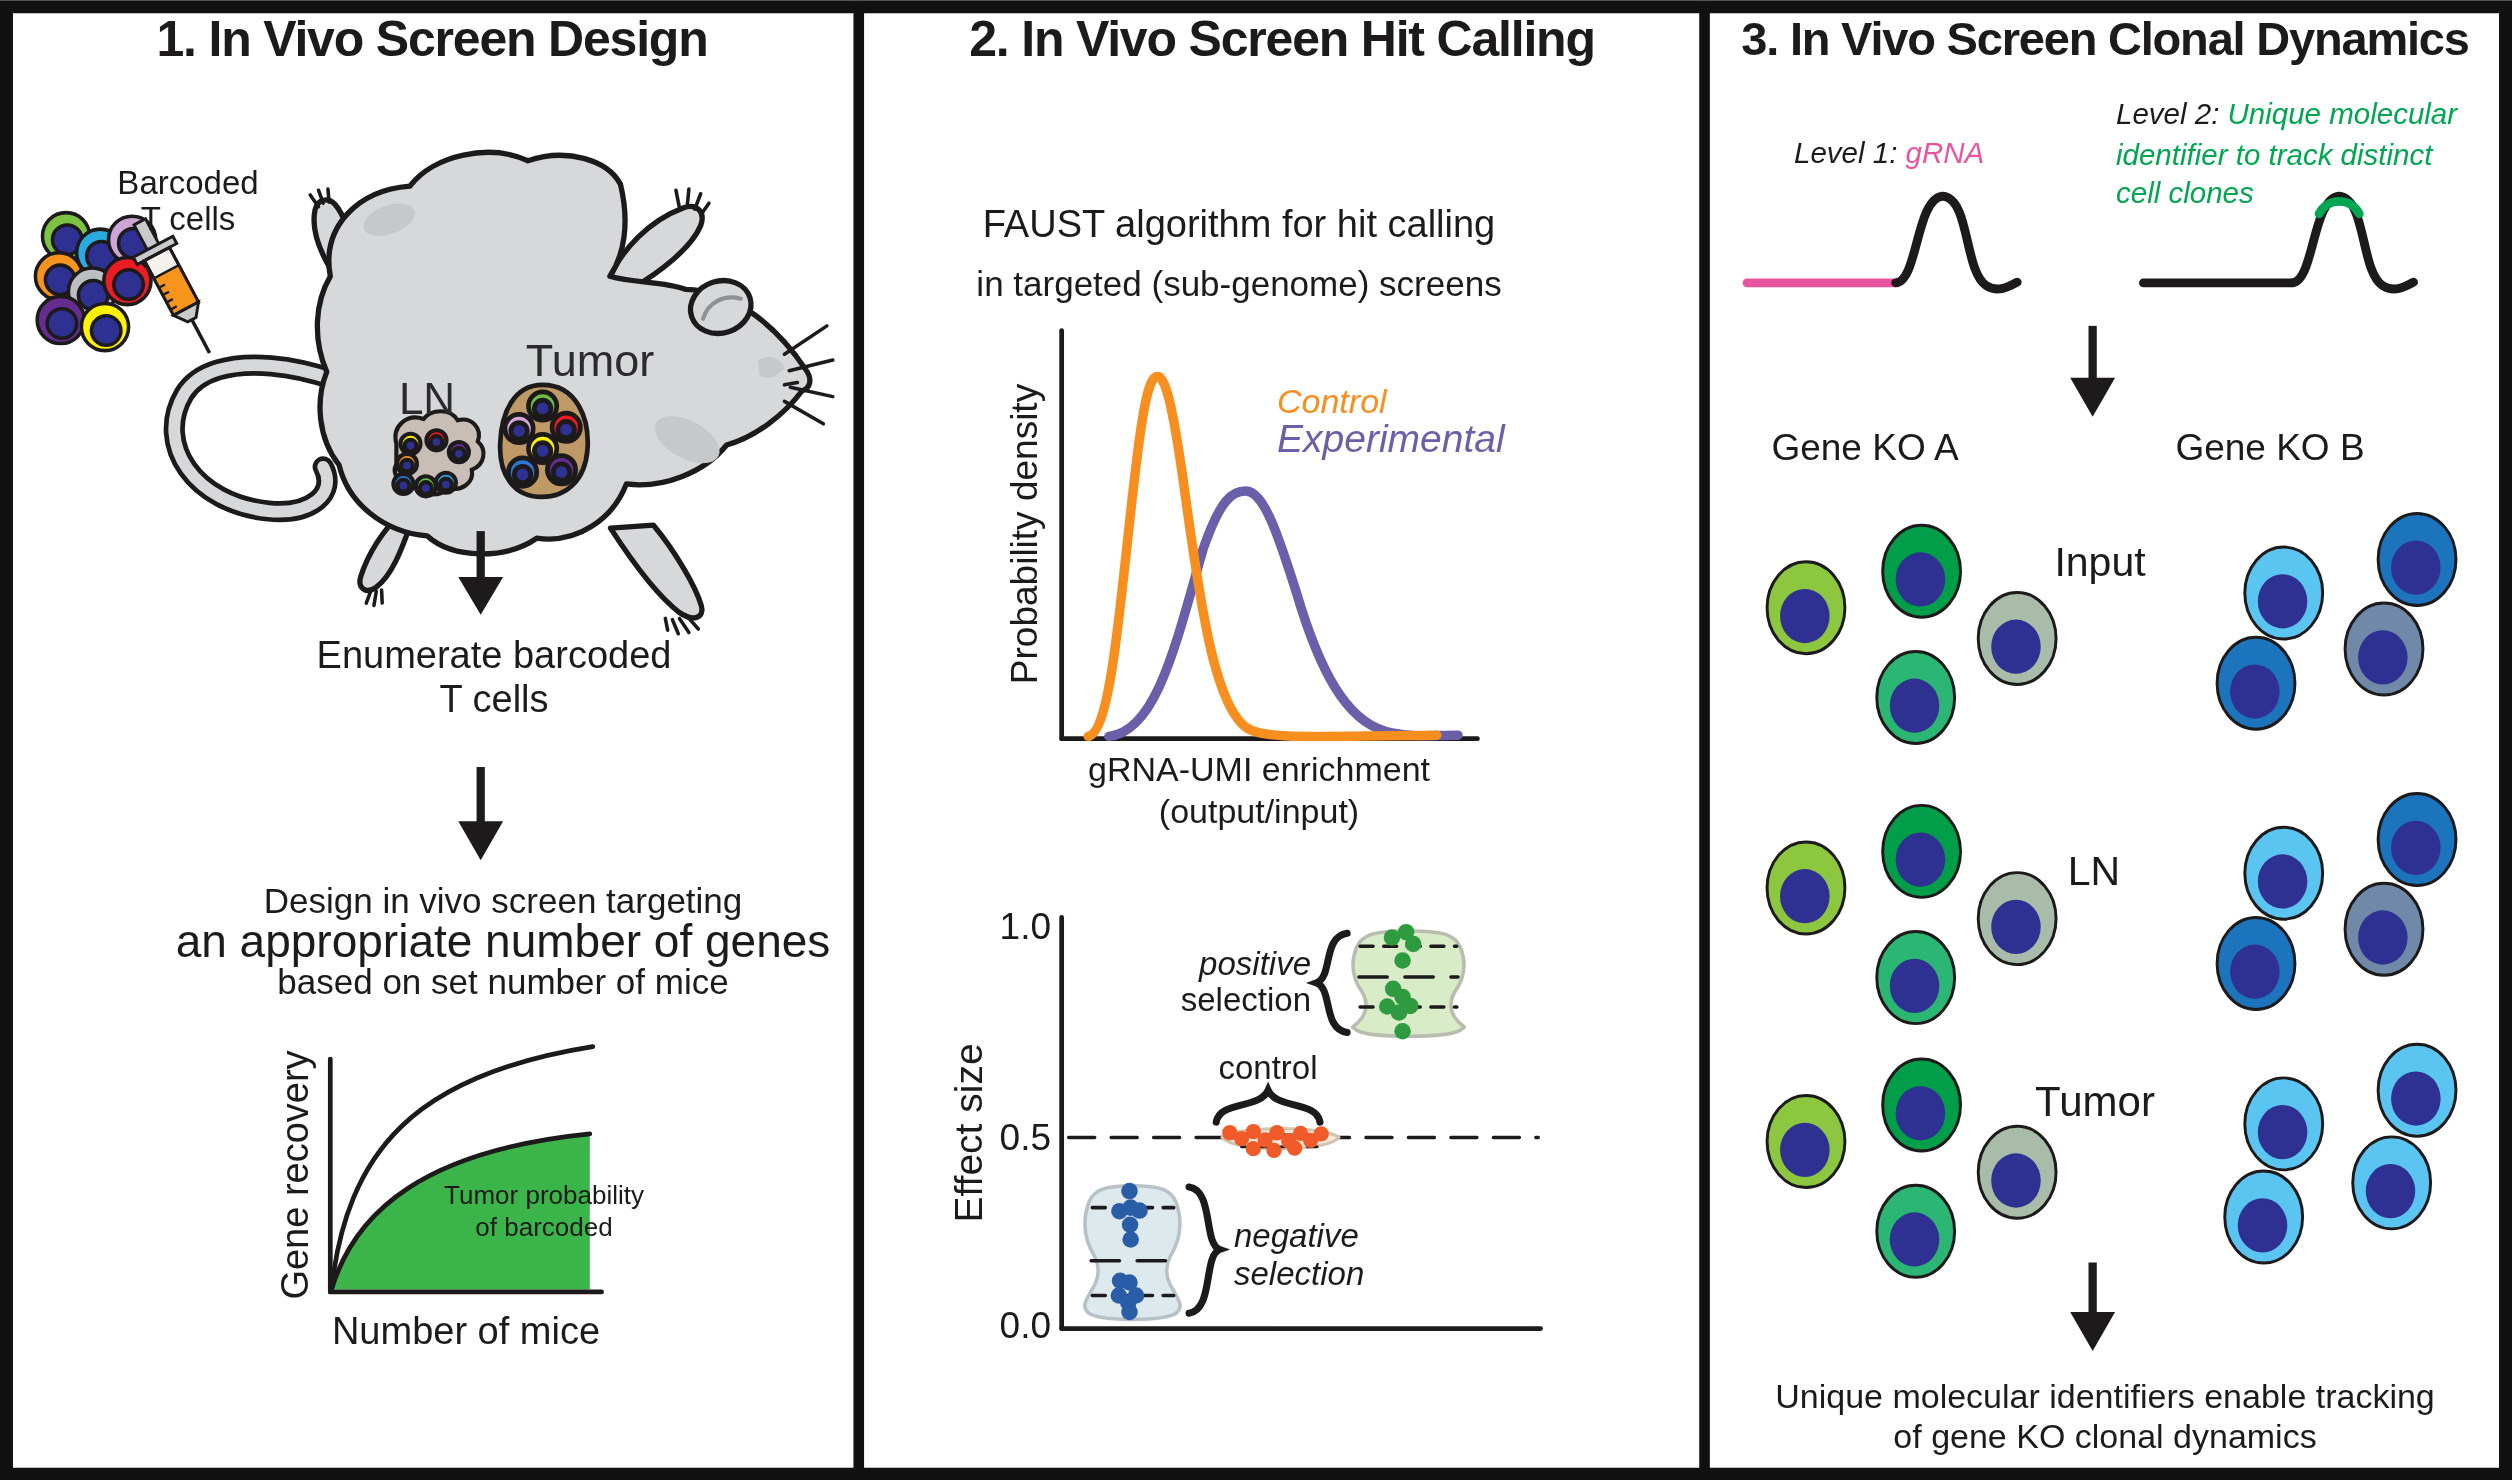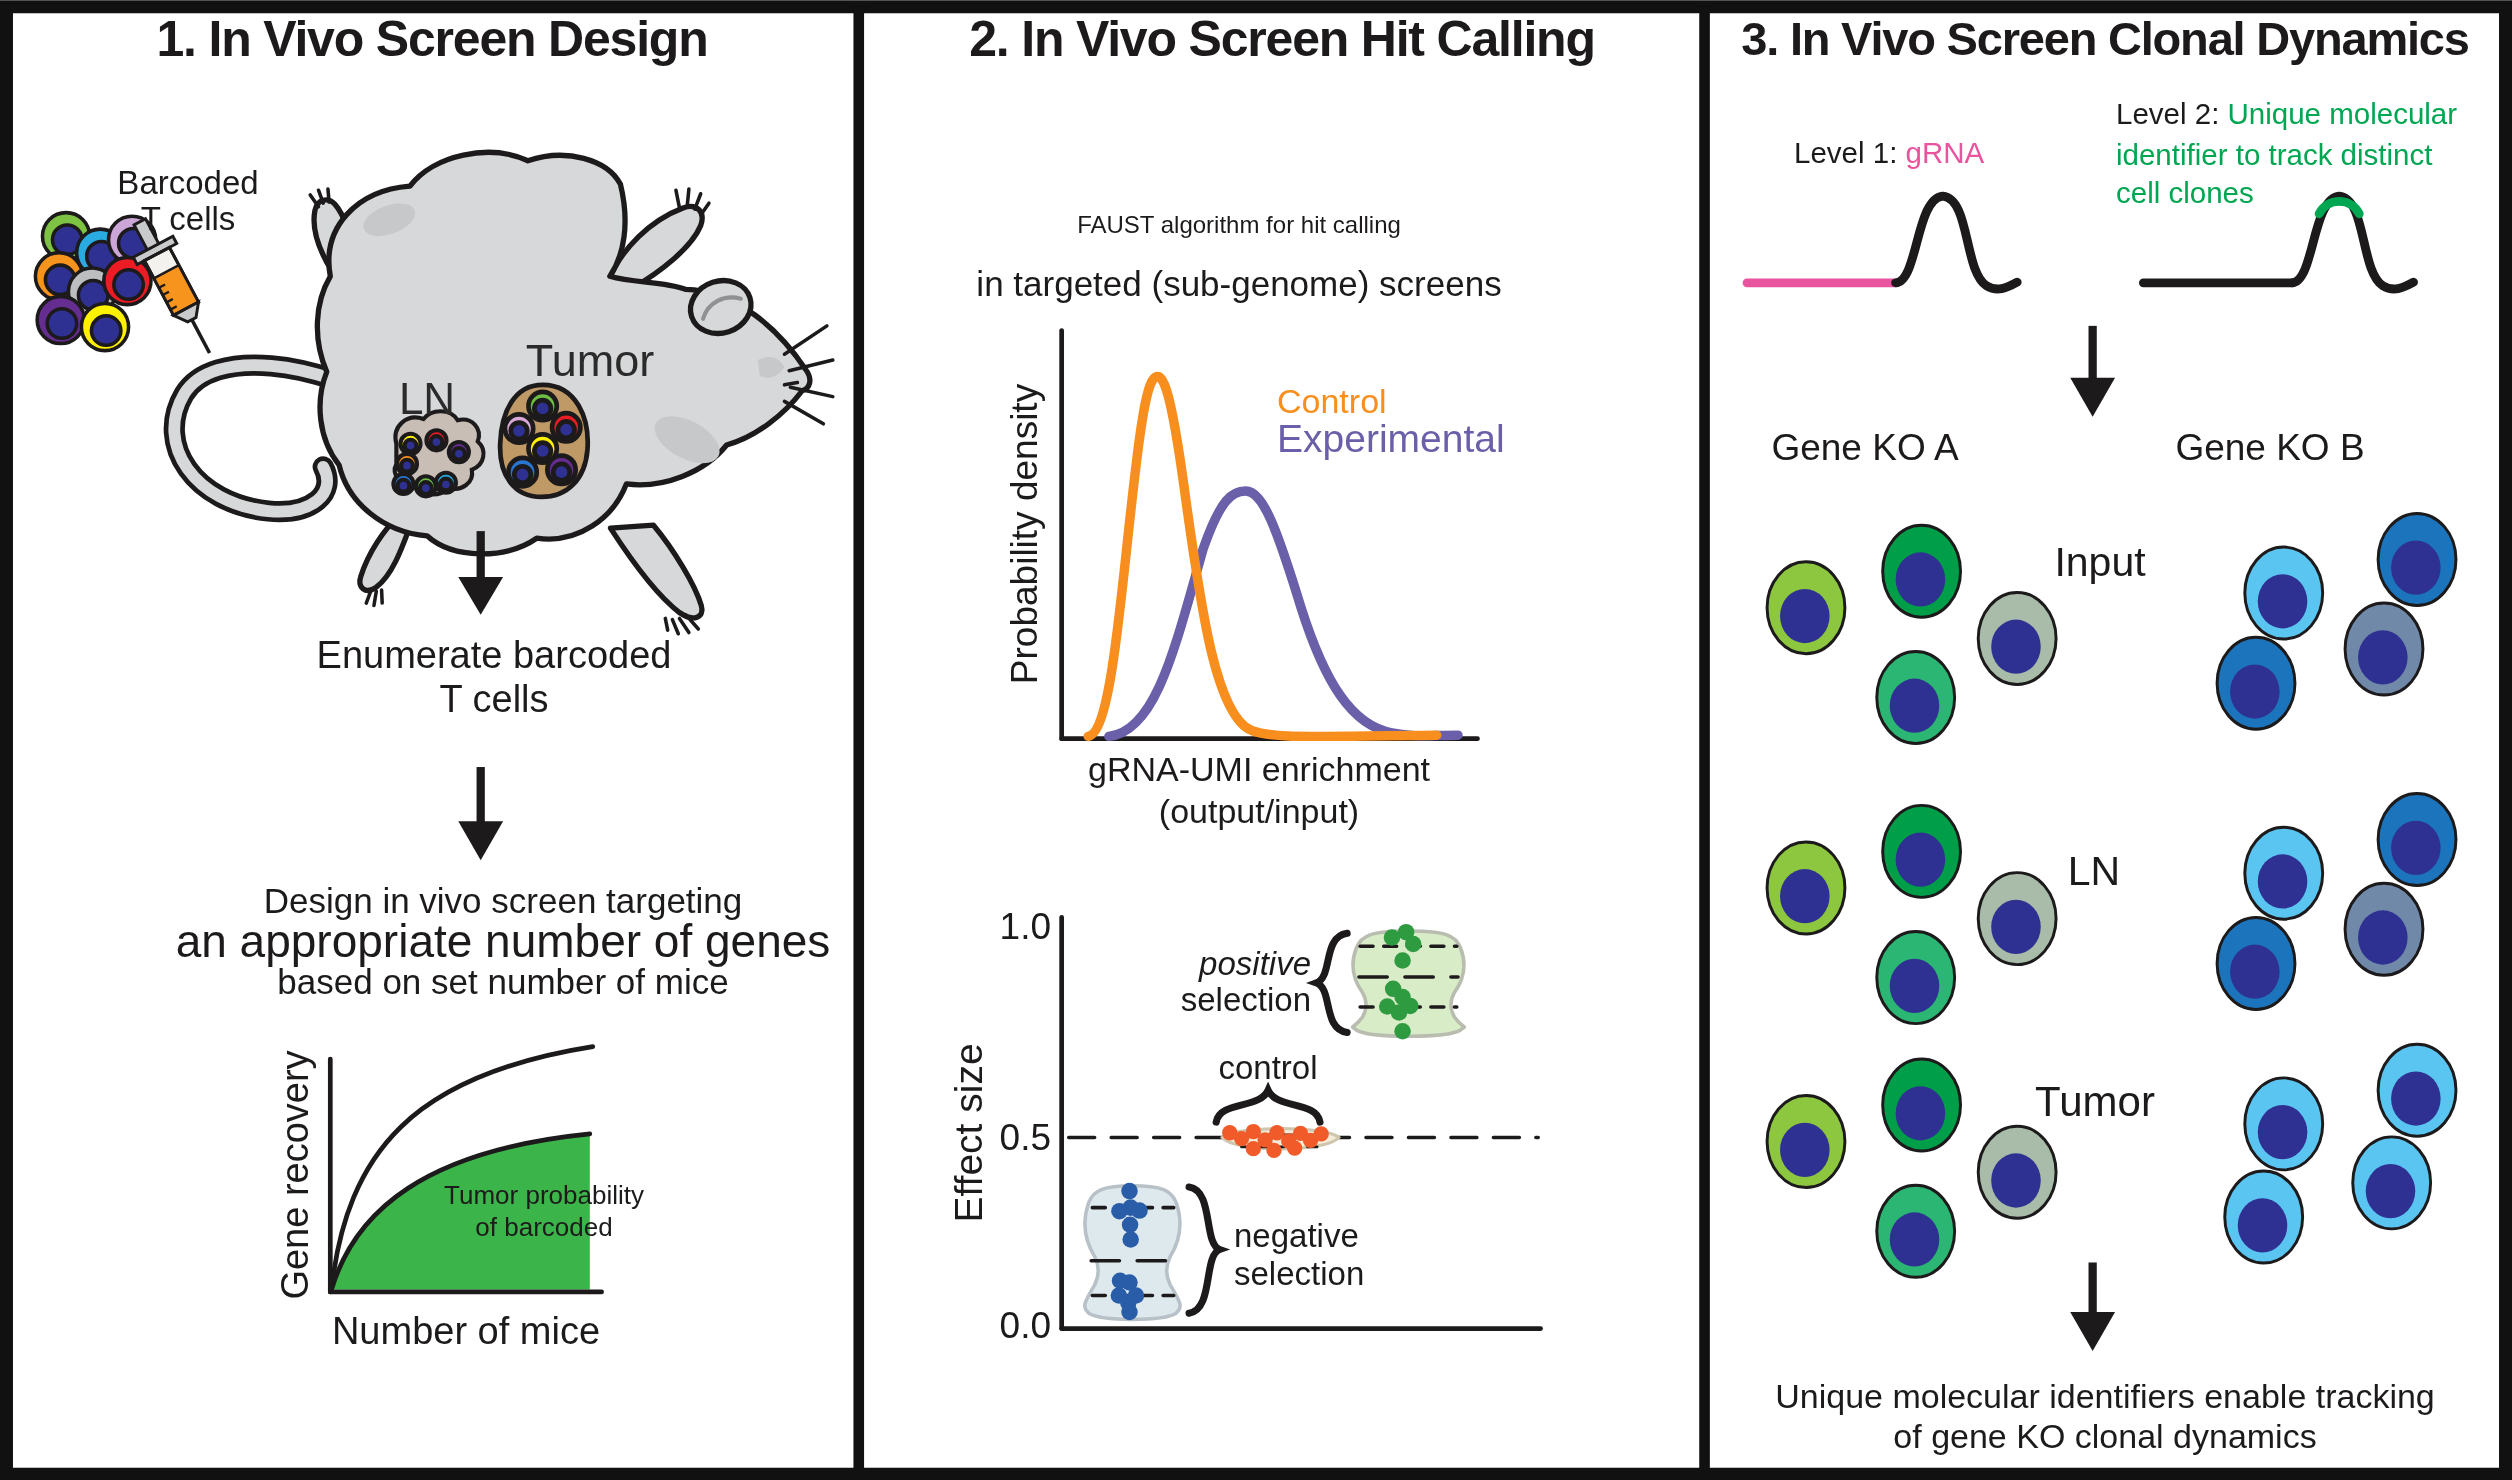--- a/index.html
+++ b/index.html
@@ -1,20 +1,20 @@
 <!DOCTYPE html>
 <html style="font-size:9.4px"><head>
 <meta charset="utf-8">
 <style>
   html,body{margin:0;padding:0;background:#ffffff;}
   #fig{position:relative;width:2512px;height:1481px;background:#ffffff;overflow:hidden;
        font-family:"Liberation Sans","DejaVu Sans",sans-serif;color:#1d1a1b;}
   .art{position:absolute;left:0;top:0;width:2512px;height:1481px;}
   .t{position:absolute;white-space:nowrap;transform:translate(-50%,-50%);color:#1d1a1b;line-height:1.05;}
-  .tl{transform:translate(0,-50%);}          
+  .tl{transform:translate(0,-50%);font-style:italic;}          
   .tr{transform:translate(-100%,-50%);}      
   .rot{transform:translate(-50%,-50%) rotate(-90deg);}
   .b{font-weight:bold;letter-spacing:-1.2px;}
   .muted{color:#2b2b2b;}
   .orange{color:#F78E1E;}
   .purple{color:#6A5FA9;}
   .pink{color:#E8549E;}
   .green{color:#00A651;}
 </style>
 </head>
@@ -318,21 +318,21 @@
   <div class="t" style="left:494px;top:700px;font-size:38px;">T cells</div>
   <div class="t" style="left:503px;top:901px;font-size:35px;">Design in vivo screen targeting</div>
   <div class="t" style="left:503px;top:941px;font-size:46px;">an appropriate number of genes</div>
   <div class="t" style="left:503px;top:982px;font-size:35px;">based on set number of mice</div>
   <div class="rot t" style="left:296px;top:1175px;font-size:38px;">Gene recovery</div>
   <div class="t" style="left:544px;top:1196px;font-size:26px;">Tumor probability</div>
   <div class="t" style="left:544px;top:1228px;font-size:26px;">of barcoded</div>
   <div class="t" style="left:466px;top:1332px;font-size:38px;">Number of mice</div>
 
   <div class="t b" style="left:1282px;top:39px;font-size:50px;">2. In Vivo Screen Hit Calling</div>
-  <div class="t" style="left:1239px;top:225px;font-size:24px;">FAUST algorithm for hit calling</div>
+  <div class="t" style="left:1239px;top:225px;font-size:38px;">FAUST algorithm for hit calling</div>
   <div class="t" style="left:1239px;top:265px;font-size:35px;margin-top:19px;">in targeted (sub-genome) screens</div>
   <div class="rot t" style="left:1025px;top:534px;font-size:37px;">Probability density</div>
   <div class="t tl orange" style="left:1277px;top:402px;font-size:34px;">Control</div>
   <div class="t tl purple" style="left:1277px;top:439px;font-size:39px;">Experimental</div>
   <div class="t" style="left:1259px;top:770px;font-size:34px;">gRNA-UMI enrichment</div>
   <div class="t" style="left:1259px;top:812px;font-size:34px;">(output/input)</div>
   <div class="rot t" style="left:969px;top:1133px;font-size:39px;">Effect size</div>
   <div class="t tr" style="left:1051px;top:927px;font-size:37px;">1.0</div>
   <div class="t tr" style="left:1051px;top:1138px;font-size:37px;">0.5</div>
   <div class="t tr" style="left:1051px;top:1326px;font-size:37px;">0.0</div>

